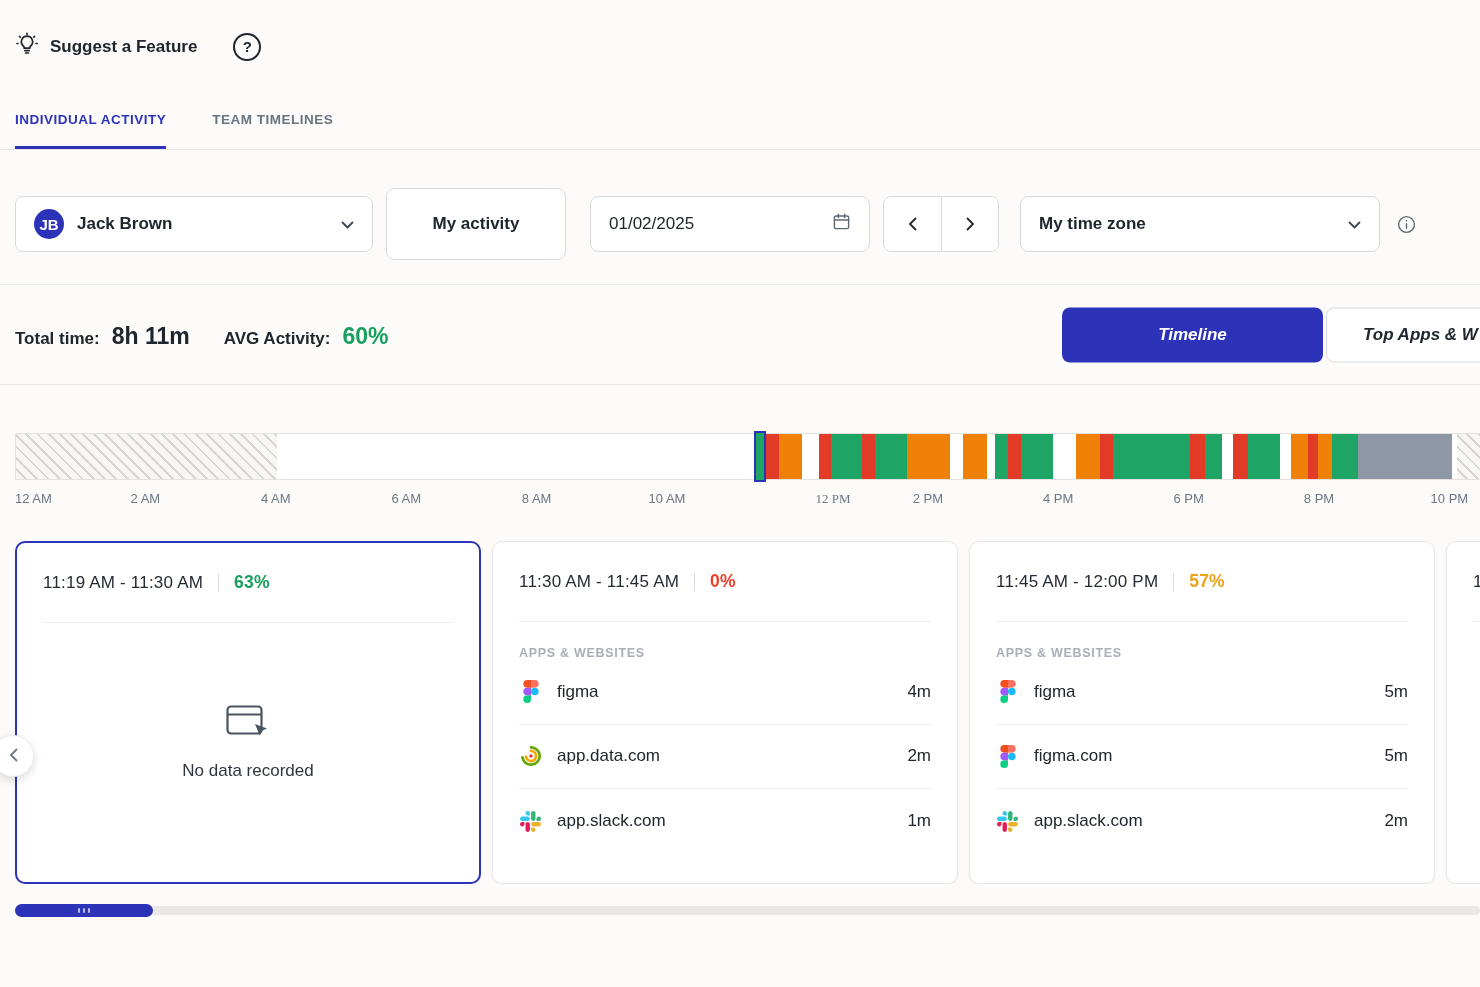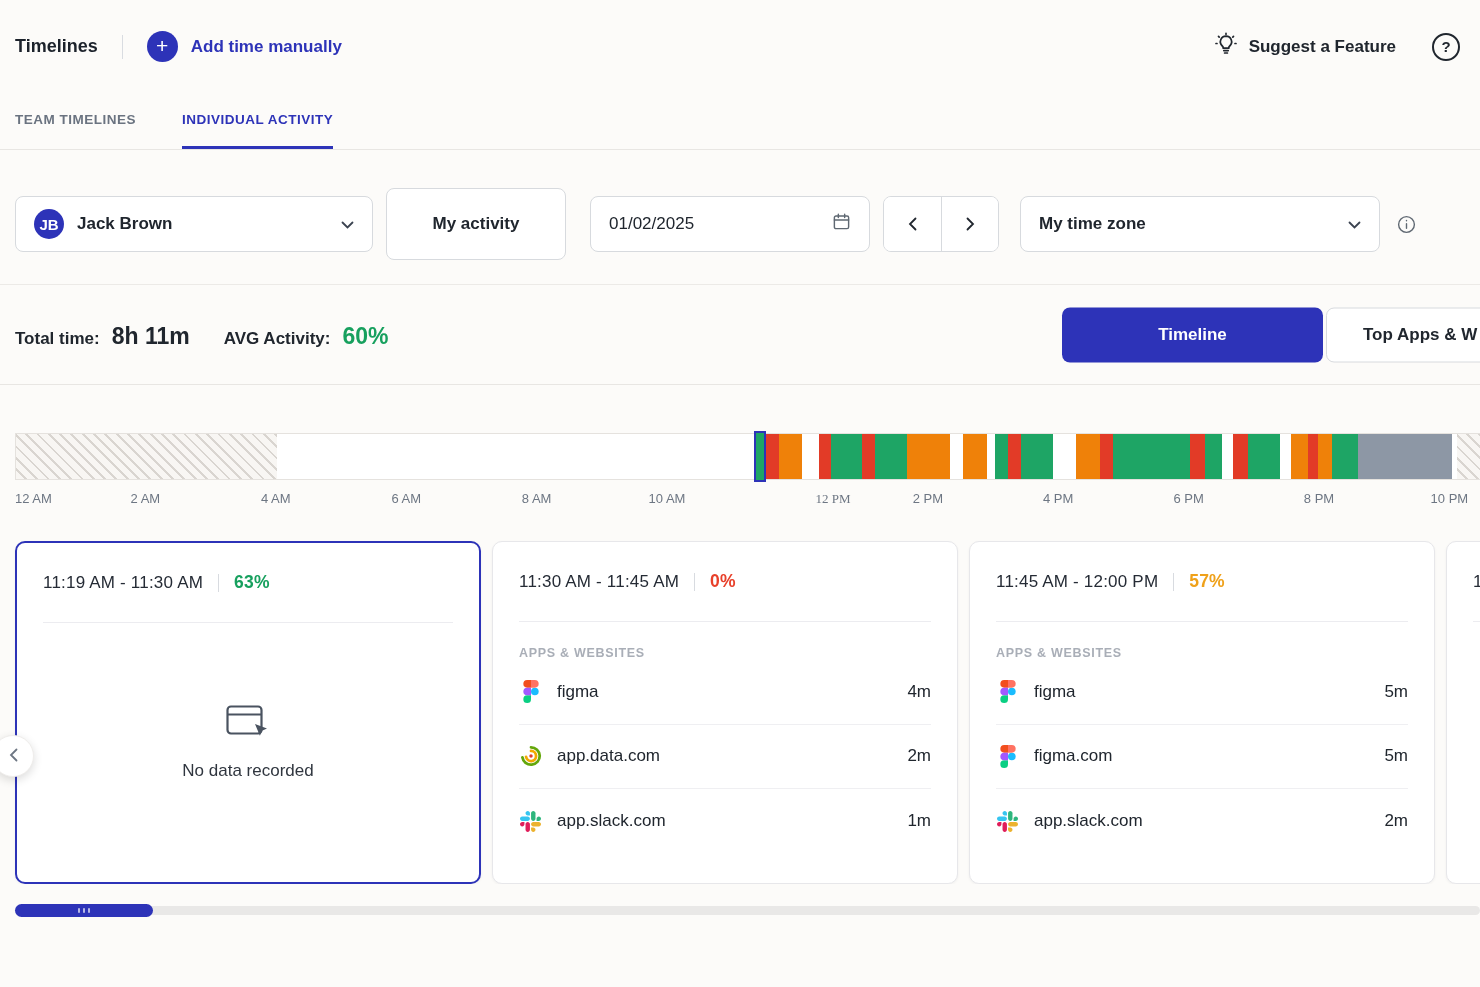--- a/index.html
+++ b/index.html
@@ -43,21 +43,21 @@
   .info-wrap { margin-left: 16px; display: flex; align-items: center; cursor: pointer; }
 
   
   .stats { position: relative; padding: 38px 0 34px 15px; border-bottom: 1px solid #e8e6e3; }
   .stats-left { display: flex; align-items: baseline; }
   .stat-label { font-size: 17px; font-weight: bold; color: #20262e; }
   .stat-value { font-size: 23px; font-weight: bold; color: #20262e; margin-left: 12px; }
   .stat-label.avg { margin-left: 34px; }
   .stat-value.green { color: var(--green); }
   .view-toggle { position: absolute; left: 1062px; top: 50%; transform: translateY(-50%); display: flex; }
-  .toggle-btn { height: 55px; font-size: 17px; font-weight: bold; border-radius: 8px; border: none; }
+  .toggle-btn { height: 55px; font-size: 17px; font-weight: bold; border-radius: 8px; border: none; font-style: italic; }
   .toggle-btn.active { width: 261px; background: var(--accent); color: #fff; }
   .toggle-btn.inactive { width: 300px; margin-left: 3px; background: #fff; color: #20262e; border: 1px solid #d7dade; text-align: left; padding-left: 36px; }
 
   
   .timeline-wrap { margin: 48px 0 0 15px; }
   .timeline-bar { position: relative; width: 1465px; height: 47px; background: #fff; border: 1px solid #e5e2de; }
   .tl-hatch { position: absolute; top: 0; bottom: 0;
     background: repeating-linear-gradient(45deg, #f8f6f3 0 6px, #d9d5d0 6px 8px); }
   .tl-seg { position: absolute; top: 0; bottom: 0; cursor: pointer; }
   .tl-seg.selected { top: -3px; bottom: -3px; border: 2px solid var(--accent); z-index: 2; }
@@ -83,45 +83,37 @@
   .hthumb { position: absolute; left: 0; top: -2px; width: 138px; height: 13px; border-radius: 7px; background: var(--accent); display: flex; align-items: center; justify-content: center; gap: 3px; cursor: grab; }
   .hthumb i { width: 2px; height: 5px; border-radius: 1px; background: rgba(255,255,255,0.65); }
 
   
   .scroll-left { position: absolute; left: -8px; top: 735px; width: 42px; height: 42px; border-radius: 50%; background: #fff; border: 1px solid #efedeb; box-shadow: 0 3px 10px rgba(0,0,0,0.14); display: flex; align-items: center; justify-content: center; z-index: 6; }
 </style>
 </head>
 <body>
 
 <header class="topbar">
-  <div class="topbar-left">
-    <h1 class="page-title">Timelines</h1>
-    <div class="vert-divider"></div>
-    <button class="add-time">
-      <span class="plus-circle">+</span>
-      <span>Add time manually</span>
-    </button>
-  </div>
   <div class="topbar-right">
     <button class="suggest">
       <span>
         <svg width="24" height="24" viewBox="0 0 24 24" fill="none" stroke="#20262e" stroke-width="1.7" stroke-linecap="round">
           <path d="M12 4.2a5.6 5.6 0 0 0-3.7 9.8c.7.6 1 1.4 1 2.2h5.4c0-.8.3-1.6 1-2.2A5.6 5.6 0 0 0 12 4.2z"></path>
           <path d="M9.8 18.6h4.4M10.6 21h2.8M12 1.4v.9M4.5 4.4l.7.7M19.5 4.4l-.7.7M2 11.5h1M21 11.5h1"></path>
         </svg>
       </span>
       <span>Suggest a Feature</span>
     </button>
     <button class="help-btn">?</button>
   </div>
 </header>
 
 <nav class="tabs">
+  <div class="tab active">INDIVIDUAL ACTIVITY</div>
   <div class="tab">TEAM TIMELINES</div>
-  <div class="tab active">INDIVIDUAL ACTIVITY</div>
 </nav>
 
 <section class="filters">
   <div class="select user-select">
     <span class="avatar">JB</span>
     <span>Jack Brown</span>
     <span class="chev">
       <svg width="13" height="8" viewBox="0 0 13 8" fill="none">
           <path d="M1.5 1.5l5 5 5-5" stroke="#3b4350" stroke-width="1.8" stroke-linecap="round"></path>
         </svg>

